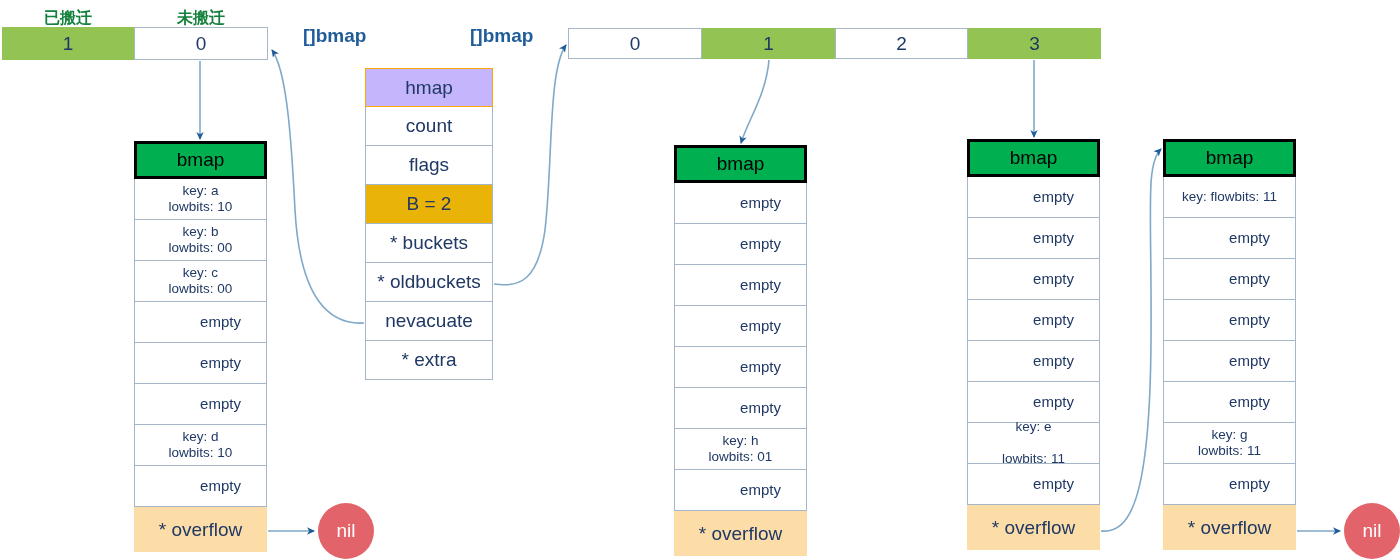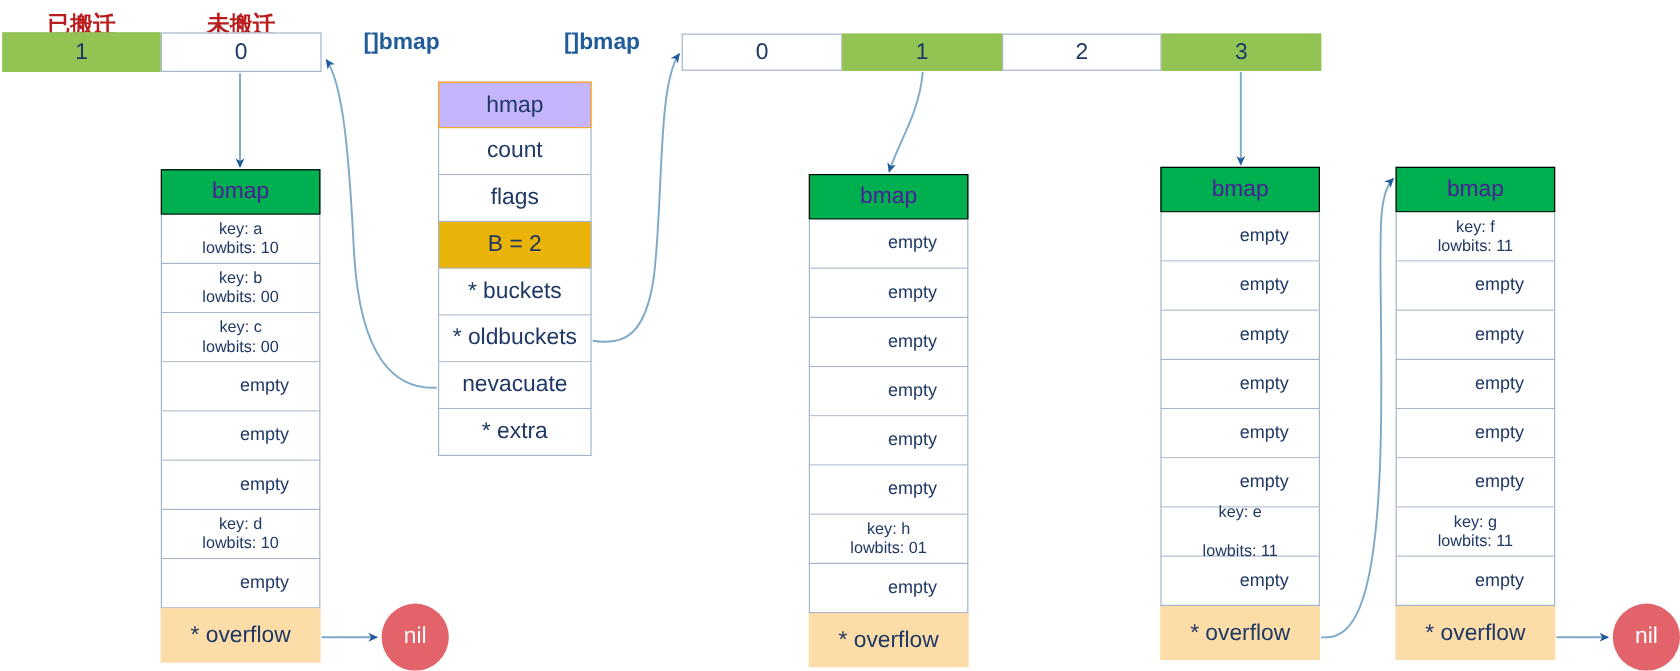--- a/index.html
+++ b/index.html
@@ -5,38 +5,38 @@
   html,body{margin:0;padding:0;background:#ffffff;}
   body{width:1400px;height:559px;position:relative;overflow:hidden;
        font-family:"Liberation Sans","DejaVu Sans",sans-serif;color:#1f3864;}
   .abs{position:absolute;}
   
   .struct{position:absolute;box-sizing:border-box;}
   .cell{box-sizing:border-box;border:1px solid #a6b6c9;border-top:none;
         background:#ffffff;display:flex;align-items:center;justify-content:center;
         text-align:right;line-height:1.15;}
   .cell .two{display:block;}
-  .hdr-bmap{box-sizing:border-box;background:#00b050;color:#4c1d95;
+  .hdr-bmap{box-sizing:border-box;background:#00b050;color:#000000;
         display:flex;align-items:center;justify-content:center;
-        font-size:19px;border:1px solid #000000;}
+        font-size:19px;border:3px solid #000000;}
   .hdr-hmap{box-sizing:border-box;background:#c4b5fd;color:#1f3864;
         display:flex;align-items:center;justify-content:center;
         font-size:19px;border:1px solid #ffa400;}
   .overflow{box-sizing:border-box;background:#fcdda8;border:1px solid #fcdda8;
         display:flex;align-items:center;justify-content:center;font-size:19px;color:#1f3864;}
   .kv{font-size:13.5px;}
   .empty{font-size:15px;padding-left:40px;}
   .hrow{font-size:19px;}
   .hrow.b{background:#eab308;}
   
   .arr{box-sizing:border-box;border:1px solid #a6b6c9;display:flex;
        align-items:center;justify-content:center;font-size:19px;background:#ffffff;}
   .arr.g{background:#92c353;border-color:#92c353;}
   
-  .lab-red{color:#b91c1c;font-size:19px;font-weight:bold;text-align:center;}
+  .lab-red{color:#15803d;font-size:16px;font-weight:bold;text-align:center;}
   .lab-blue{color:#1f5c99;font-size:19px;font-weight:bold;}
   
   .nil{border-radius:50%;background:#e2646a;color:#ffffff;font-size:19px;
        display:flex;align-items:center;justify-content:center;}
   svg.overlay{position:absolute;left:0;top:0;width:1400px;height:559px;
        pointer-events:none;}
 </style>
 </head>
 <body>
 
@@ -125,21 +125,21 @@
   <div class="cell kv" style="height:41px;flex-direction:column;gap:16px;">
       <span class="two">key: e</span>
       <span class="two">lowbits: 11</span>
     </div>
   <div class="cell empty" style="height:41px;">empty</div>
   <div class="overflow" style="height:45px;">* overflow</div>
 </div>
 
 <div class="struct" style="left:1163px;top:139px;width:133px;">
   <div class="hdr-bmap" style="height:38px;">bmap</div>
-  <div class="cell kv" style="height:41px;flex-direction:column;">
+  <div class="cell kv" style="height:41px;flex-direction:row;">
       <span class="two">key: f</span>
       <span class="two">lowbits: 11</span>
     </div>
   <div class="cell empty" style="height:41px;">empty</div>
   <div class="cell empty" style="height:41px;">empty</div>
   <div class="cell empty" style="height:41px;">empty</div>
   <div class="cell empty" style="height:41px;">empty</div>
   <div class="cell empty" style="height:41px;">empty</div>
   <div class="cell kv" style="height:41px;flex-direction:column;">
       <span class="two">key: g</span>

